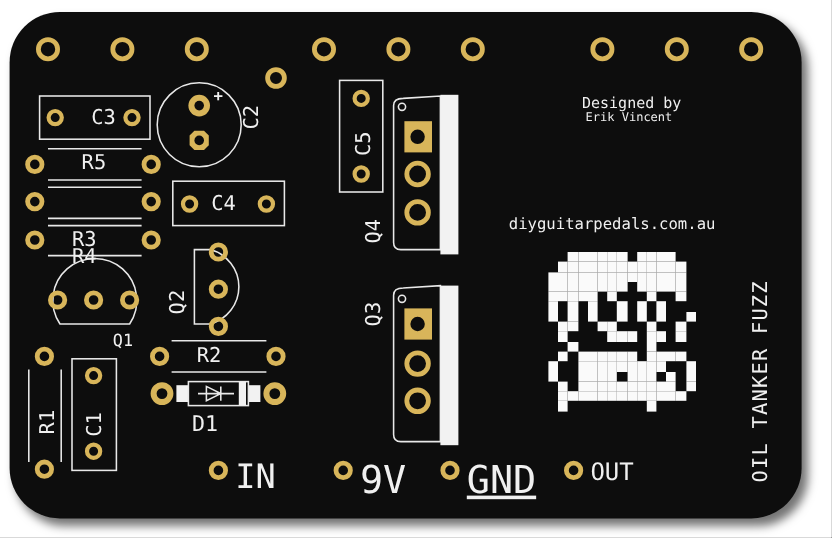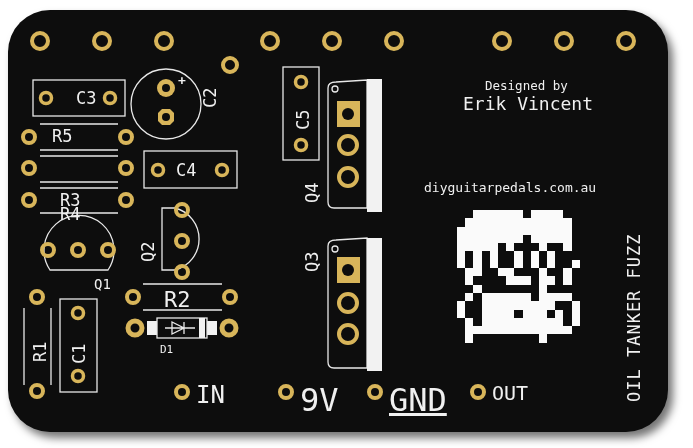--- a/index.html
+++ b/index.html
@@ -148,41 +148,41 @@
     <circle class="pad" cx="182" cy="392" r="6" stroke-width="4"></circle>
     <circle class="pad" cx="286" cy="392" r="6" stroke-width="4"></circle>
     <circle class="pad" cx="375" cy="392" r="6" stroke-width="4"></circle>
     <circle class="pad" cx="478" cy="392" r="6" stroke-width="4"></circle>
   </g>
 </svg>
 
 <div class="txt" style="left:60px;top:88px;font-size:17px;margin-left:16px;">C3</div>
 <div class="txt" style="left:178px;top:73px;font-size:13px;font-weight:bold;">+</div>
 <div class="txt" style="left:200px;top:108px;font-size:17px;transform:rotate(-90deg);transform-origin:left top;">C2</div>
-<div class="txt" style="left:52px;top:126px;font-size:17px;">R5</div>
+<div class="txt" style="left:68px;top:126px;font-size:17px;">R5</div>
 <div class="txt" style="left:60px;top:158px;font-size:17px;margin-top:46px;">R4</div>
 <div class="txt" style="left:60px;top:190px;font-size:17px;">R3</div>
 <div class="txt" style="left:176px;top:160px;font-size:17px;text-align:right;">C4</div>
 <div class="txt" style="left:62px;top:276px;font-size:14px;margin-left:32px;">Q1</div>
 <div class="txt" style="left:138px;top:262px;font-size:17px;transform:rotate(-90deg);transform-origin:left top;">Q2</div>
-<div class="txt" style="left:164px;top:287px;font-size:22px;">R2</div>
-<div class="txt" style="left:160px;top:343px;font-size:11px;">D1</div>
+<div class="txt" style="left:164px;top:287px;font-size:17px;">R2</div>
+<div class="txt" style="left:160px;top:343px;font-size:18px;">D1</div>
 <div class="txt" style="left:30px;top:362px;font-size:17px;transform:rotate(-90deg);transform-origin:left top;">R1</div>
 <div class="txt" style="left:69px;top:364px;font-size:17px;transform:rotate(-90deg);transform-origin:left top;">C1</div>
 <div class="txt" style="left:293px;top:130px;font-size:17px;transform:rotate(-90deg);transform-origin:left top;">C5</div>
 <div class="txt" style="left:302px;top:203px;font-size:17px;transform:rotate(-90deg);transform-origin:left top;">Q4</div>
 <div class="txt" style="left:302px;top:272px;font-size:17px;transform:rotate(-90deg);transform-origin:left top;">Q3</div>
 
-<div class="txt" style="left:196px;top:381px;font-size:24px;">IN</div>
+<div class="txt" style="left:196px;top:381px;font-size:28px;">IN</div>
 <div class="txt" style="left:300px;top:381px;font-size:32px;">9V</div>
 <div class="txt" style="left:389px;top:381px;font-size:32px;text-decoration:underline;">GND</div>
 <div class="txt" style="left:492px;top:381px;font-size:20px;">OUT</div>
 
 <div class="txt" style="left:485px;top:78px;font-size:12.5px;">Designed by</div>
-<div class="txt" style="left:463px;top:93px;font-size:18px;">Erik Vincent</div>
+<div class="txt" style="left:488px;top:93px;font-size:10px;">Erik Vincent</div>
 <div class="txt" style="left:424px;top:180px;font-size:13px;text-align:center;">diyguitarpedals.com.au</div>
 <div class="txt" style="left:624px;top:402px;font-size:17px;transform:rotate(-90deg);transform-origin:left top;letter-spacing:1px;">OIL TANKER FUZZ</div>
 
 <div class="pix" id="pixel-art">
     <span class="b"></span>
     <span class="b"></span>
     <span class="w"></span>
     <span class="w"></span>
     <span class="w"></span>
     <span class="w"></span>

